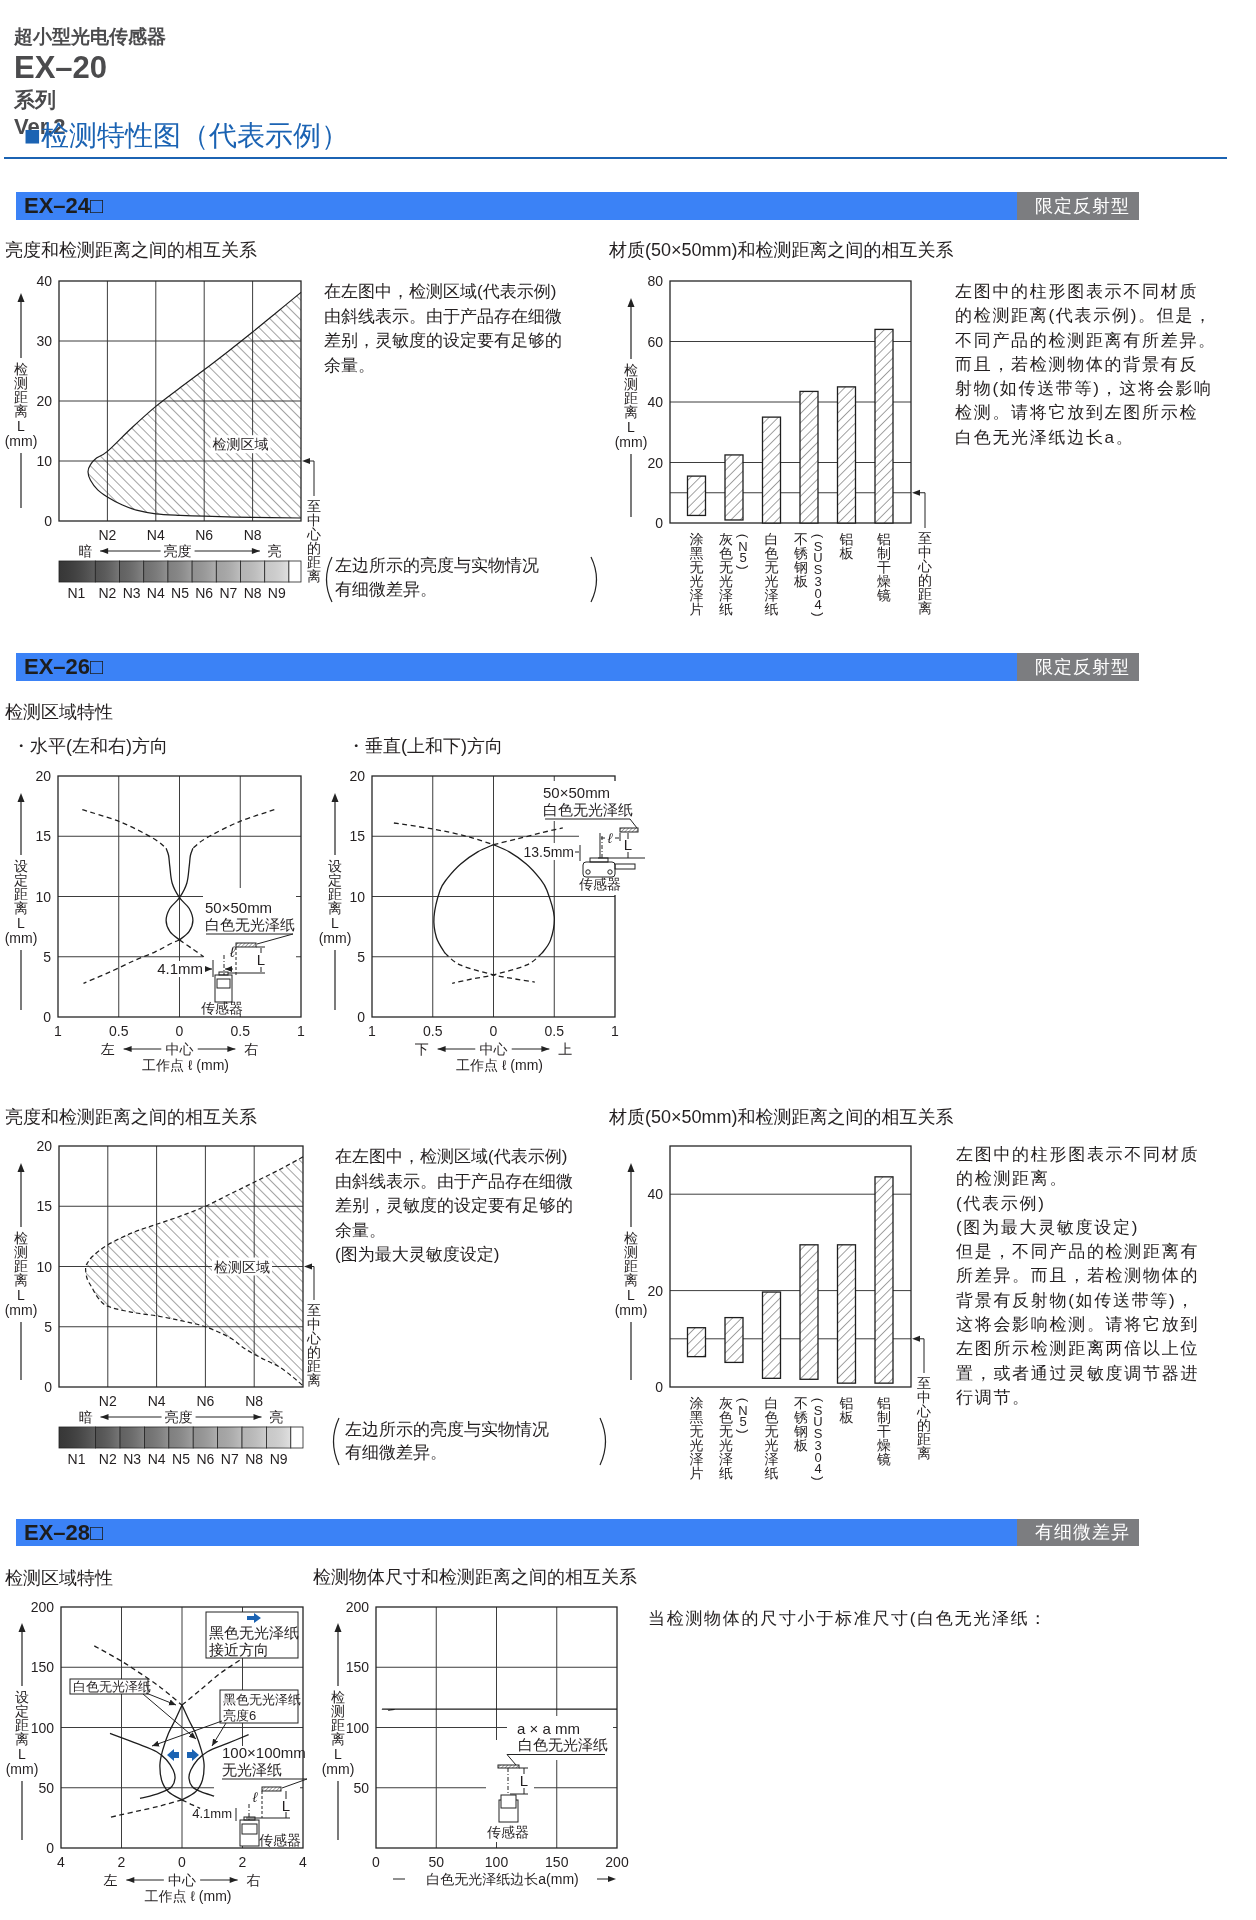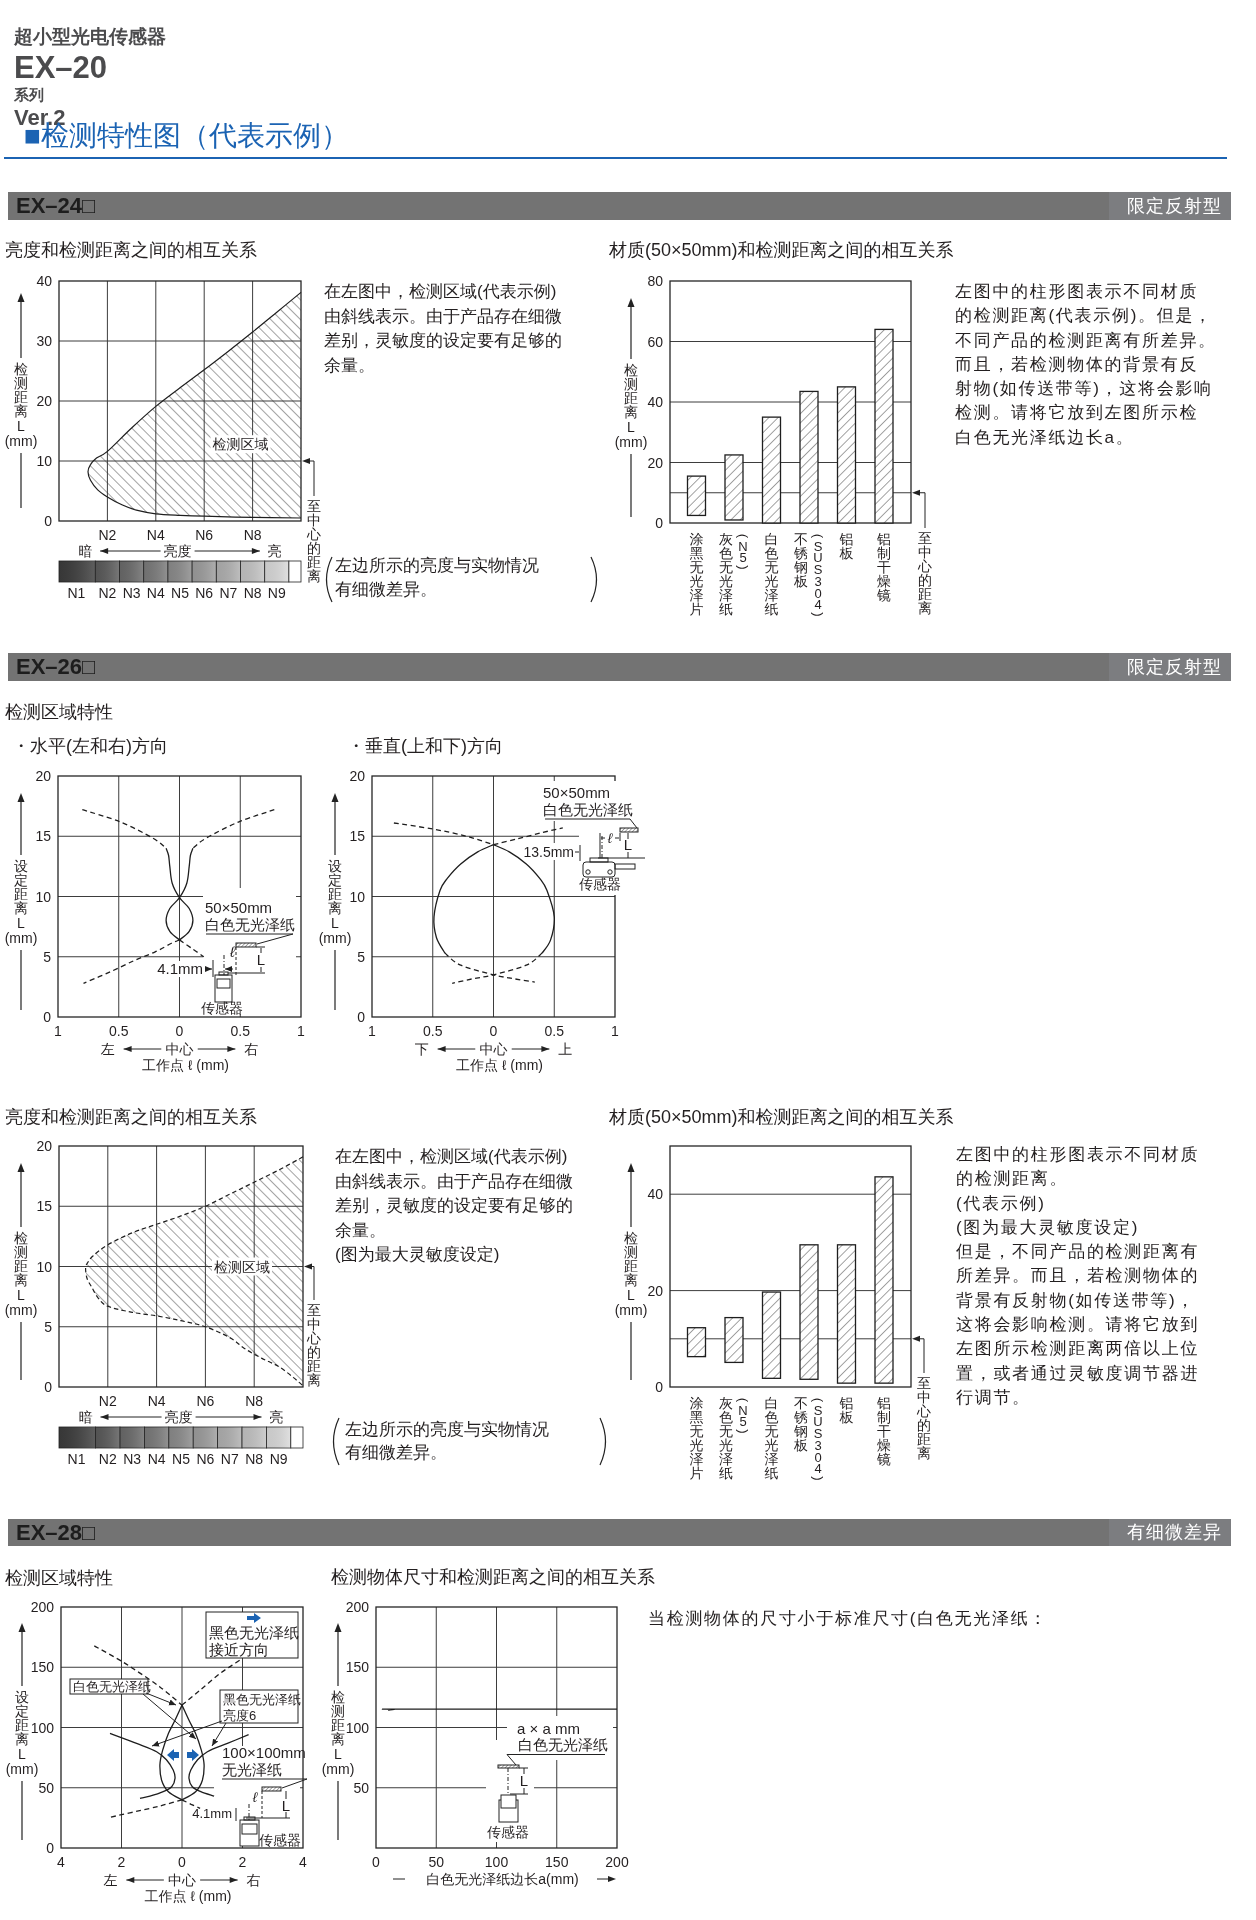--- a/index.html
+++ b/index.html
@@ -4,25 +4,25 @@
 <style>
   html,body{margin:0;padding:0;background:#ffffff;}
   body{width:1256px;height:1920px;position:relative;overflow:hidden;
        font-family:"Liberation Sans","DejaVu Sans",sans-serif;color:#231f20;}
   #charts{position:absolute;left:0;top:0;width:1256px;height:1920px;}
   #charts text{font-family:"Liberation Sans","DejaVu Sans",sans-serif;fill:#231f20;stroke:none;}
   .abs{position:absolute;white-space:nowrap;flex-direction:column;}
   .title{left:5px;top:24px;display:flex;align-items:baseline;color:#4b4b4d;font-weight:bold;}
   .title .p{font-size:19px;}
   .title .m{font-size:31px;margin:0 9px 0 9px;}
-  .title .s{font-size:15px;}
+  .title .s{font-size:21px;}
   .title .v{font-size:22px;margin-left:7px;}
   .section-title{left:24px;top:118px;font-size:28px;line-height:36px;color:#1b63b3;}
   .rule{left:4px;top:157px;width:1223px;height:2px;background:#1b63b3;}
-  .model-bar{left:8px;width:1223px;height:28px;background:#737373;}
+  .model-bar{left:16px;width:1123px;height:28px;background:#3b82f6;}
   .model-bar .name{position:absolute;left:8px;top:0;line-height:28px;font-size:22px;font-weight:bold;color:#1d1d1d;}
   .model-bar .badge{position:absolute;right:0;top:0;height:28px;line-height:28px;padding:0 9px 0 18px;
                     background:#7c7d80;color:#ffffff;font-size:18px;letter-spacing:1px;}
   .sub{font-size:18px;line-height:20px;}
   .para{font-size:17px;line-height:24.5px;}
   .para div{white-space:nowrap;}
   .para.wide{letter-spacing:1.7px;}
 </style>
 </head>
 <body>
@@ -842,16 +842,16 @@
   <div>左图所示检测距离两倍以上位</div>
   <div>置，或者通过灵敏度调节器进</div>
   <div>行调节。</div>
 </div>
 
 <div class="abs model-bar" style="top:1519px;height:27px">
   <span class="name" style="line-height:27px">EX–28□</span>
   <span class="badge" style="height:27px;line-height:27px">有细微差异</span>
 </div>
 <div class="abs sub" style="left:5px;top:1568px">检测区域特性</div>
-<div class="abs sub" style="left:331px;top:1567px">检测物体尺寸和检测距离之间的相互关系</div>
+<div class="abs sub" style="left:313px;top:1567px">检测物体尺寸和检测距离之间的相互关系</div>
 <div class="abs para wide" style="left:648px;top:1606px;line-height:25px">
   <div>当检测物体的尺寸小于标准尺寸(白色无光泽纸：</div>
 </div>
 
 </body></html>

